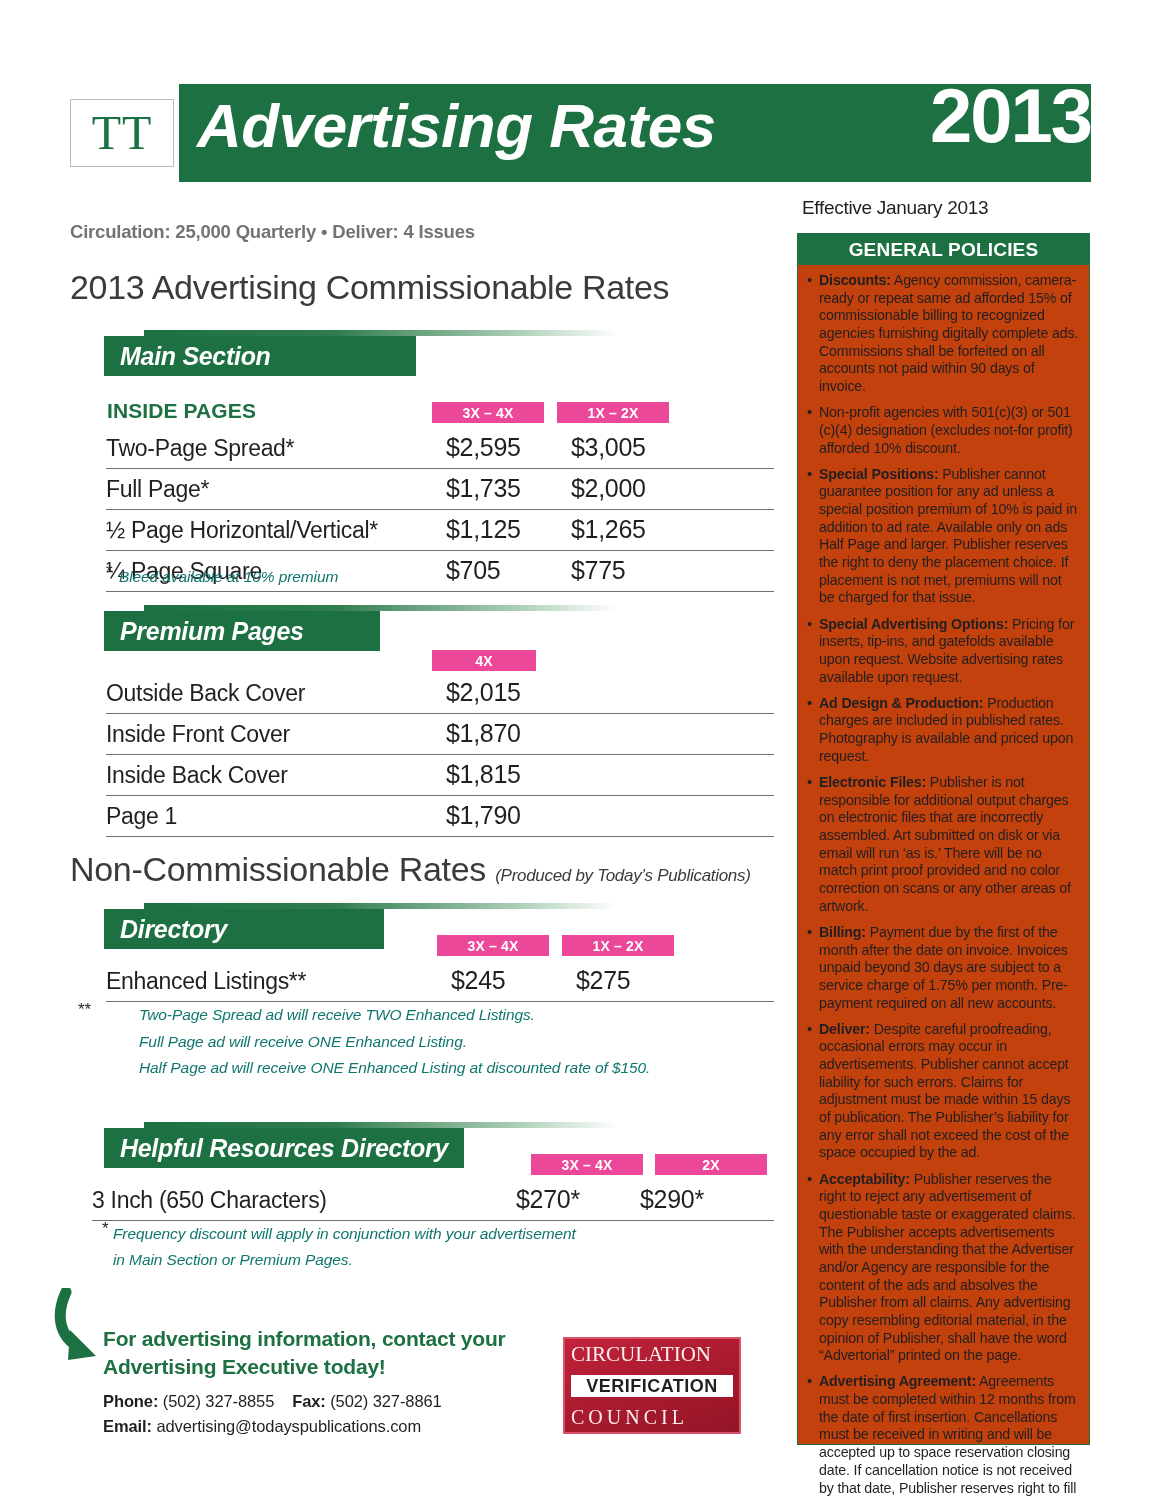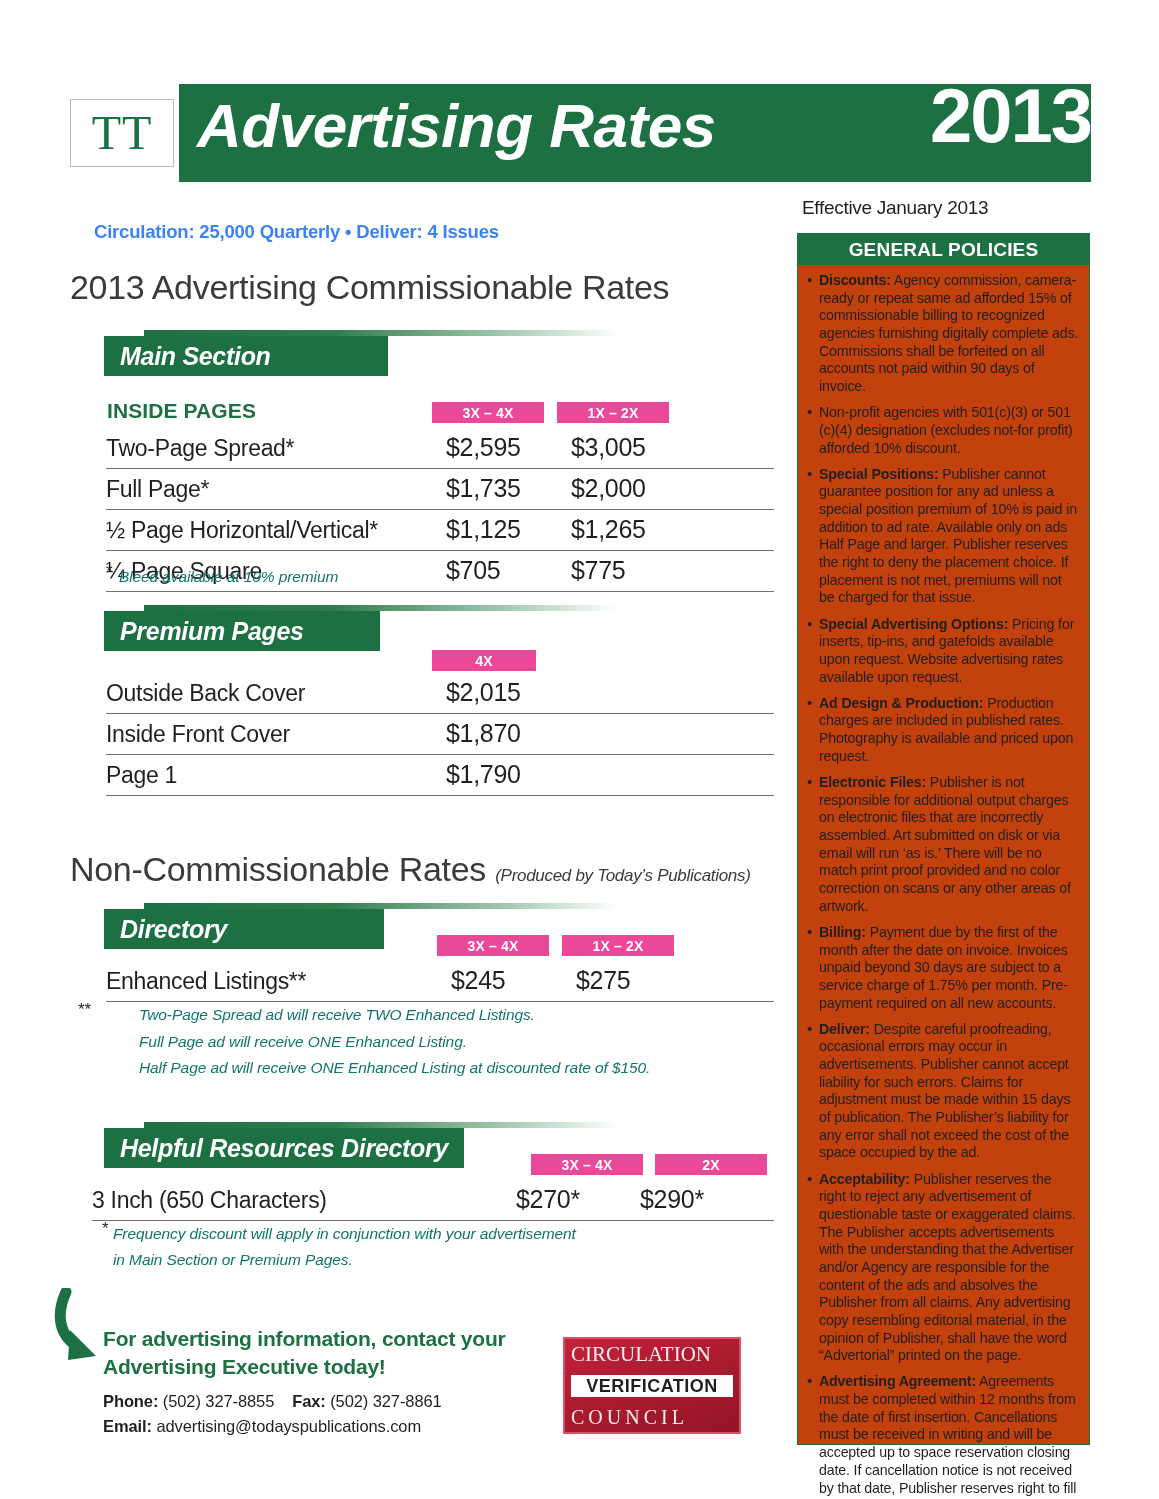--- a/index.html
+++ b/index.html
@@ -68,23 +68,22 @@
     letter-spacing: -2px;
     line-height: 1;
   }
 
   #circulation-line {
     position: absolute;
     left: 70px;
     top: 221px;
     font-size: 18.5px;
     font-weight: 700;
-    color: #3b82f6;
+    color: #737373;
     letter-spacing: -0.2px;
-    margin-left: 24px;
   }
 
   #effective-date {
     position: absolute;
     left: 802px;
     top: 197px;
     font-size: 19px;
     font-weight: 400;
     color: #231f20;
     letter-spacing: -0.3px;
@@ -347,21 +346,21 @@
 <div id="effective-date">Effective January 2013</div>
 
 <div id="left-col">
 
   <div class="page-heading" id="heading-commissionable">
     <span>2013 Advertising Commissionable Rates</span>
   </div>
 
   <div class="section-banner" style="left:104px; top:330px; width:514px;">
     <div class="stripe"></div>
-    <div class="block" style="width:284px;">
+    <div class="block" style="width:312px;">
       <span>Main Section</span>
     </div>
   </div>
 
   <div class="subhead-inside" style="left:107px; top:399px;">INSIDE PAGES</div>
 
   <div class="freq-badge" style="left:432px; top:402px; width:112px;">
     <span>3X – 4X</span>
   </div>
   <div class="freq-badge" style="left:557px; top:402px; width:112px;">
@@ -409,20 +408,24 @@
 
   <table class="rate-table" style="left:106px; top:673px; width:668px;">
     <tbody>
       <tr>
         <td class="label-cell" style="width:340px;">Outside Back Cover</td>
         <td class="price-cell">$2,015</td>
       </tr>
       <tr>
         <td class="label-cell">Inside Front Cover</td>
         <td class="price-cell">$1,870</td>
+      </tr>
+      <tr>
+        <td class="label-cell">Inside Back Cover</td>
+        <td class="price-cell">$1,815</td>
       </tr>
       <tr>
         <td class="label-cell">Page 1</td>
         <td class="price-cell">$1,790</td>
       </tr>
     </tbody>
   </table>
 
   <div class="page-heading" id="heading-noncommissionable">
     <span>Non-Commissionable Rates</span>

